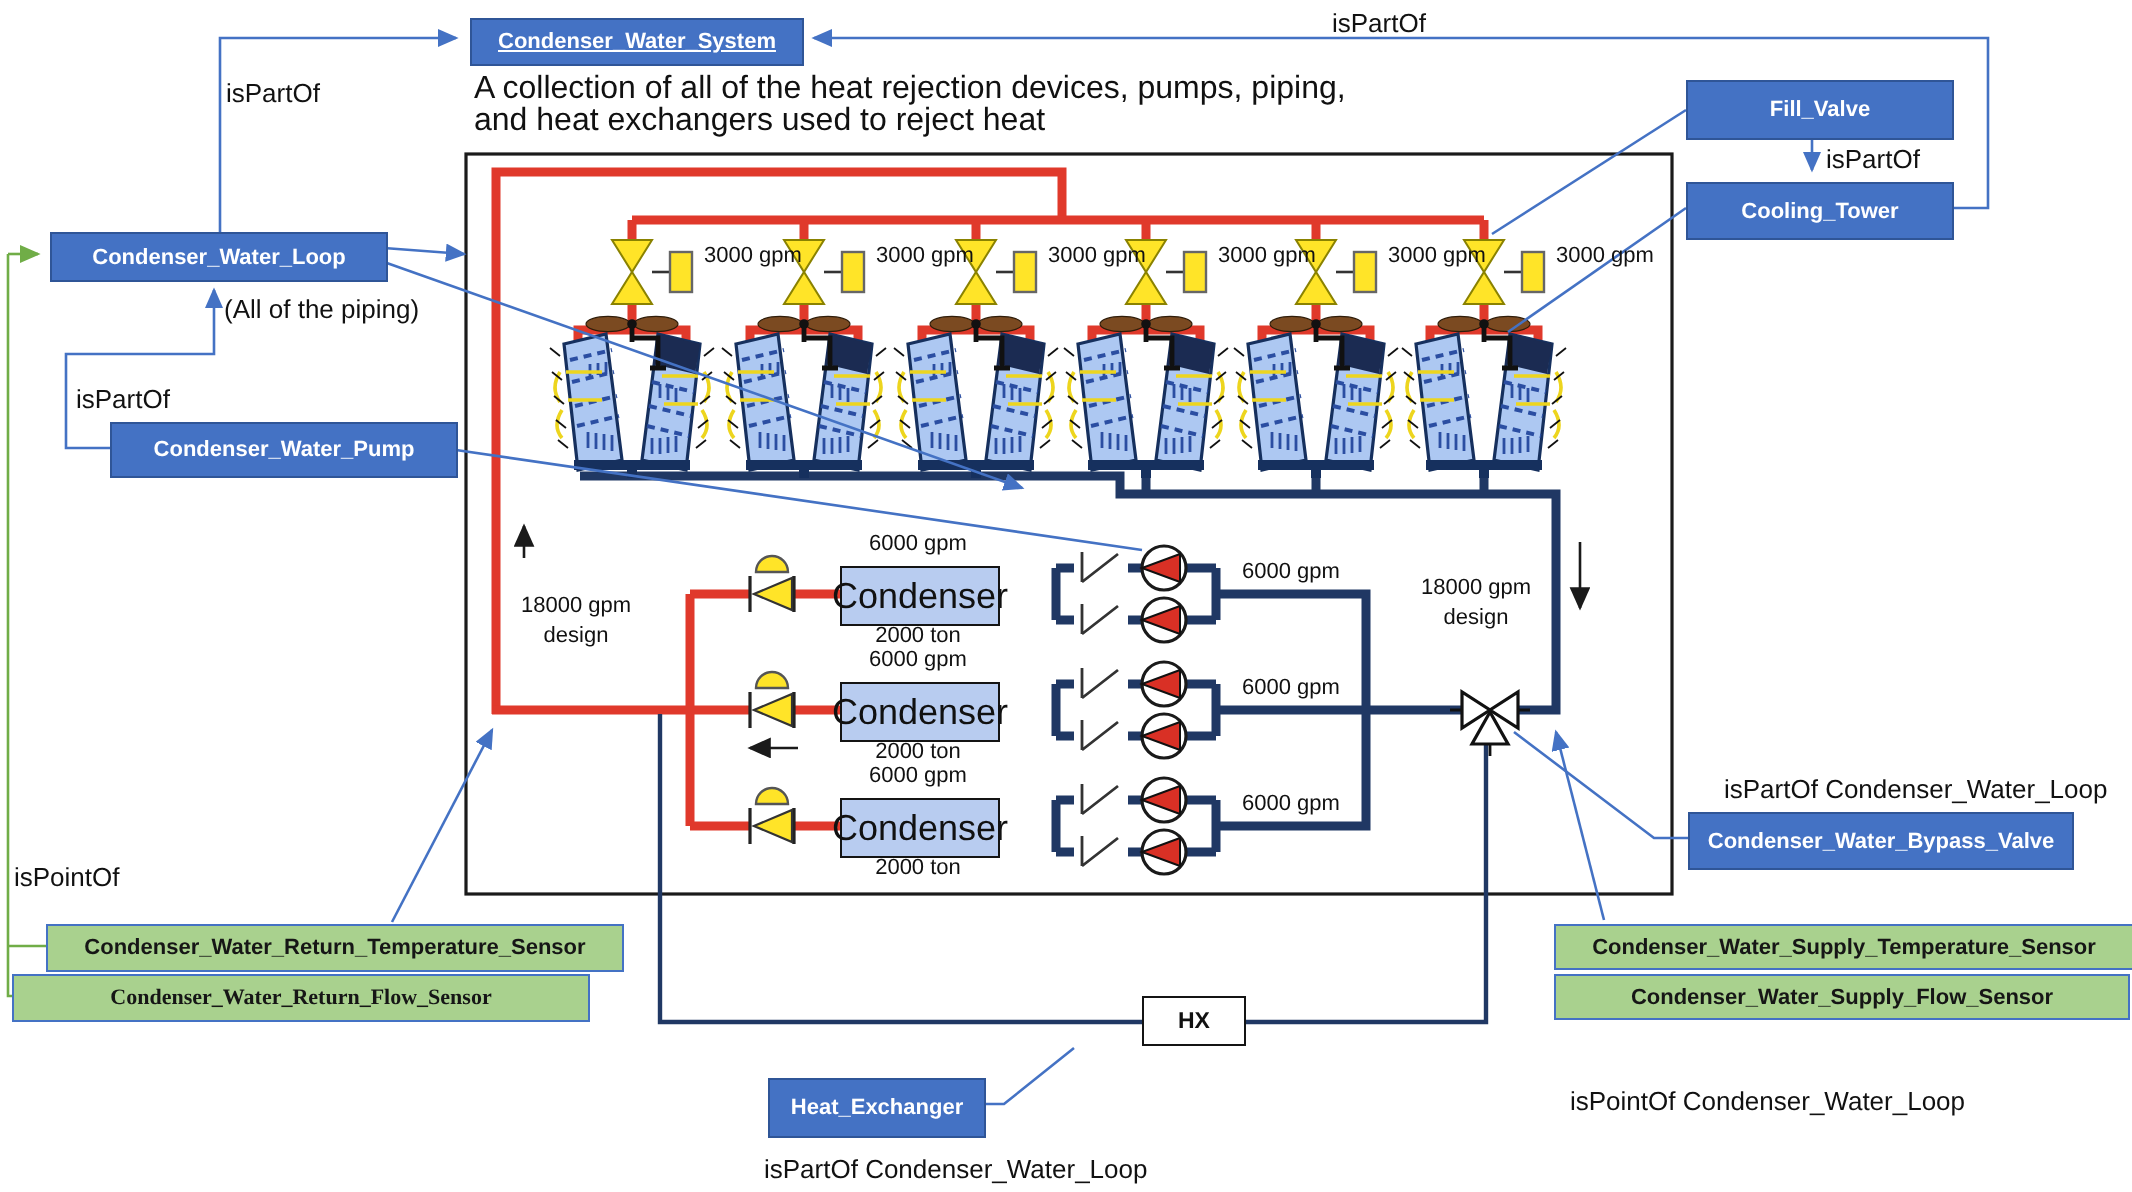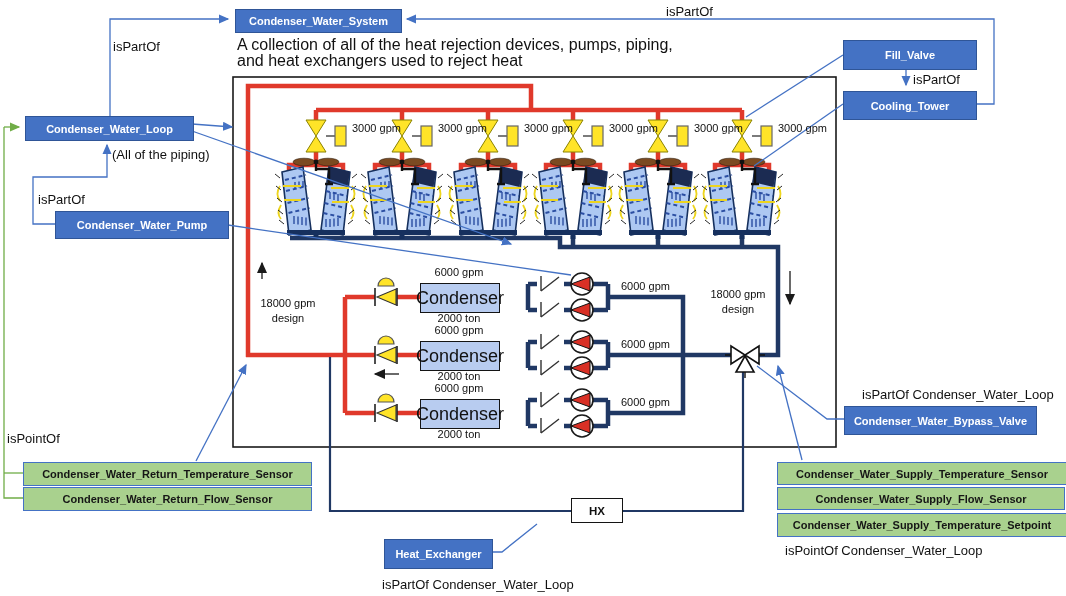--- a/index.html
+++ b/index.html
@@ -153,33 +153,32 @@
       <path d="M55,224 H33 V177 H107 V145" marker-end="url(#aBlue)"></path>
     </g>
 
     <g stroke="#70AD47" stroke-width="1.3" fill="none">
       <path d="M4,127 V498 H23"></path>
       <path d="M4,473 H23"></path>
       <path d="M4,127 H19" marker-end="url(#aGreen)"></path>
     </g>
   </svg>
 
-  <div class="node" style="left:235px;top:9px;width:165px;height:22px;">Condenser_Water_System</div>
+  <div class="node" style="left:235px;top:9px;width:165px;height:22px;text-decoration:underline;">Condenser_Water_System</div>
   <div class="node" style="left:843px;top:40px;width:132px;height:28px;">Fill_Valve</div>
   <div class="node" style="left:843px;top:91px;width:132px;height:27px;">Cooling_Tower</div>
   <div class="node" style="left:25px;top:116px;width:167px;height:23px;">Condenser_Water_Loop</div>
   <div class="node" style="left:55px;top:211px;width:172px;height:26px;">Condenser_Water_Pump</div>
   <div class="node" style="left:844px;top:406px;width:191px;height:27px;text-align:right;">Condenser_Water_Bypass_Valve</div>
   <div class="node" style="left:384px;top:539px;width:107px;height:28px;">Heat_Exchanger</div>
 
   <div class="sensor" style="left:23px;top:462px;width:287px;height:22px;">Condenser_Water_Return_Temperature_Sensor</div>
-  <div class="sensor" style="left:23px;top:487px;width:287px;height:22px;">Condenser_Water_Return_Flow_Sensor</div>
+  <div class="sensor" style="left:6px;top:487px;width:287px;height:22px;font-family:Liberation Serif, serif;">Condenser_Water_Return_Flow_Sensor</div>
   <div class="sensor" style="left:777px;top:462px;width:288px;height:21px;">Condenser_Water_Supply_Temperature_Sensor</div>
   <div class="sensor" style="left:777px;top:487px;width:286px;height:21px;">Condenser_Water_Supply_Flow_Sensor</div>
-  <div class="sensor" style="left:777px;top:513px;width:288px;height:22px;">Condenser_Water_Supply_Temperature_Setpoint</div>
 
   <div class="rel" style="left:113px;top:39px;">isPartOf</div>
   <div class="rel" style="left:666px;top:4px;">isPartOf</div>
   <div class="rel" style="left:913px;top:72px;">isPartOf</div>
   <div class="rel" style="left:38px;top:192px;">isPartOf</div>
   <div class="rel" style="left:112px;top:147px;">(All of the piping)</div>
   <div class="rel" style="left:862px;top:387px;">isPartOf Condenser_Water_Loop</div>
   <div class="rel" style="left:382px;top:577px;">isPartOf Condenser_Water_Loop</div>
   <div class="rel" style="left:7px;top:431px;">isPointOf</div>
   <div class="rel" style="left:785px;top:543px;">isPointOf Condenser_Water_Loop</div>

